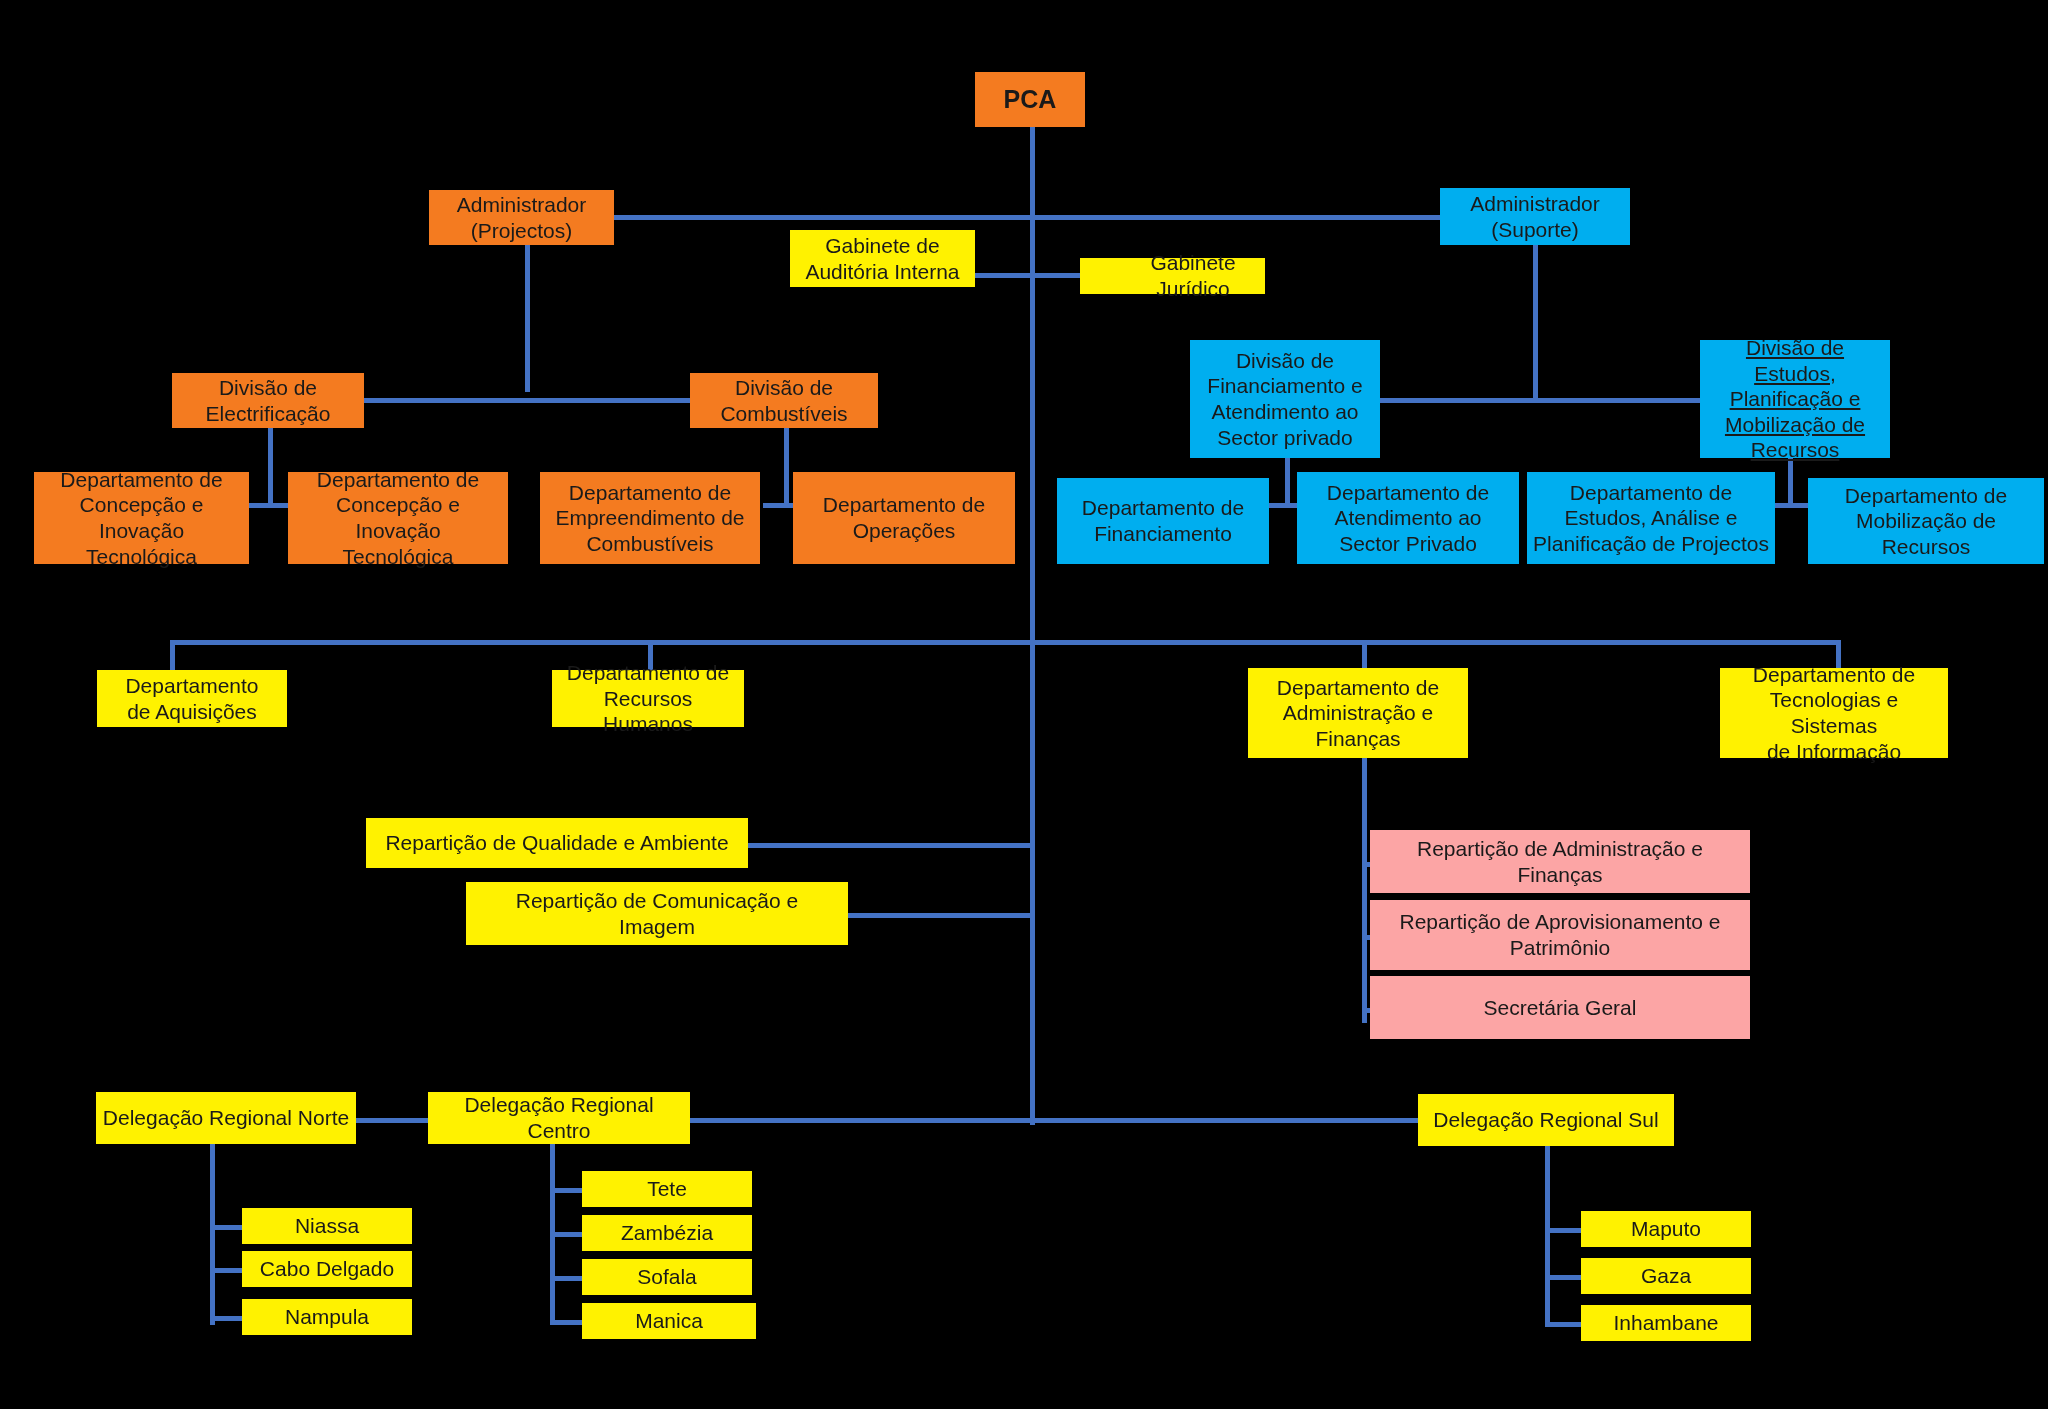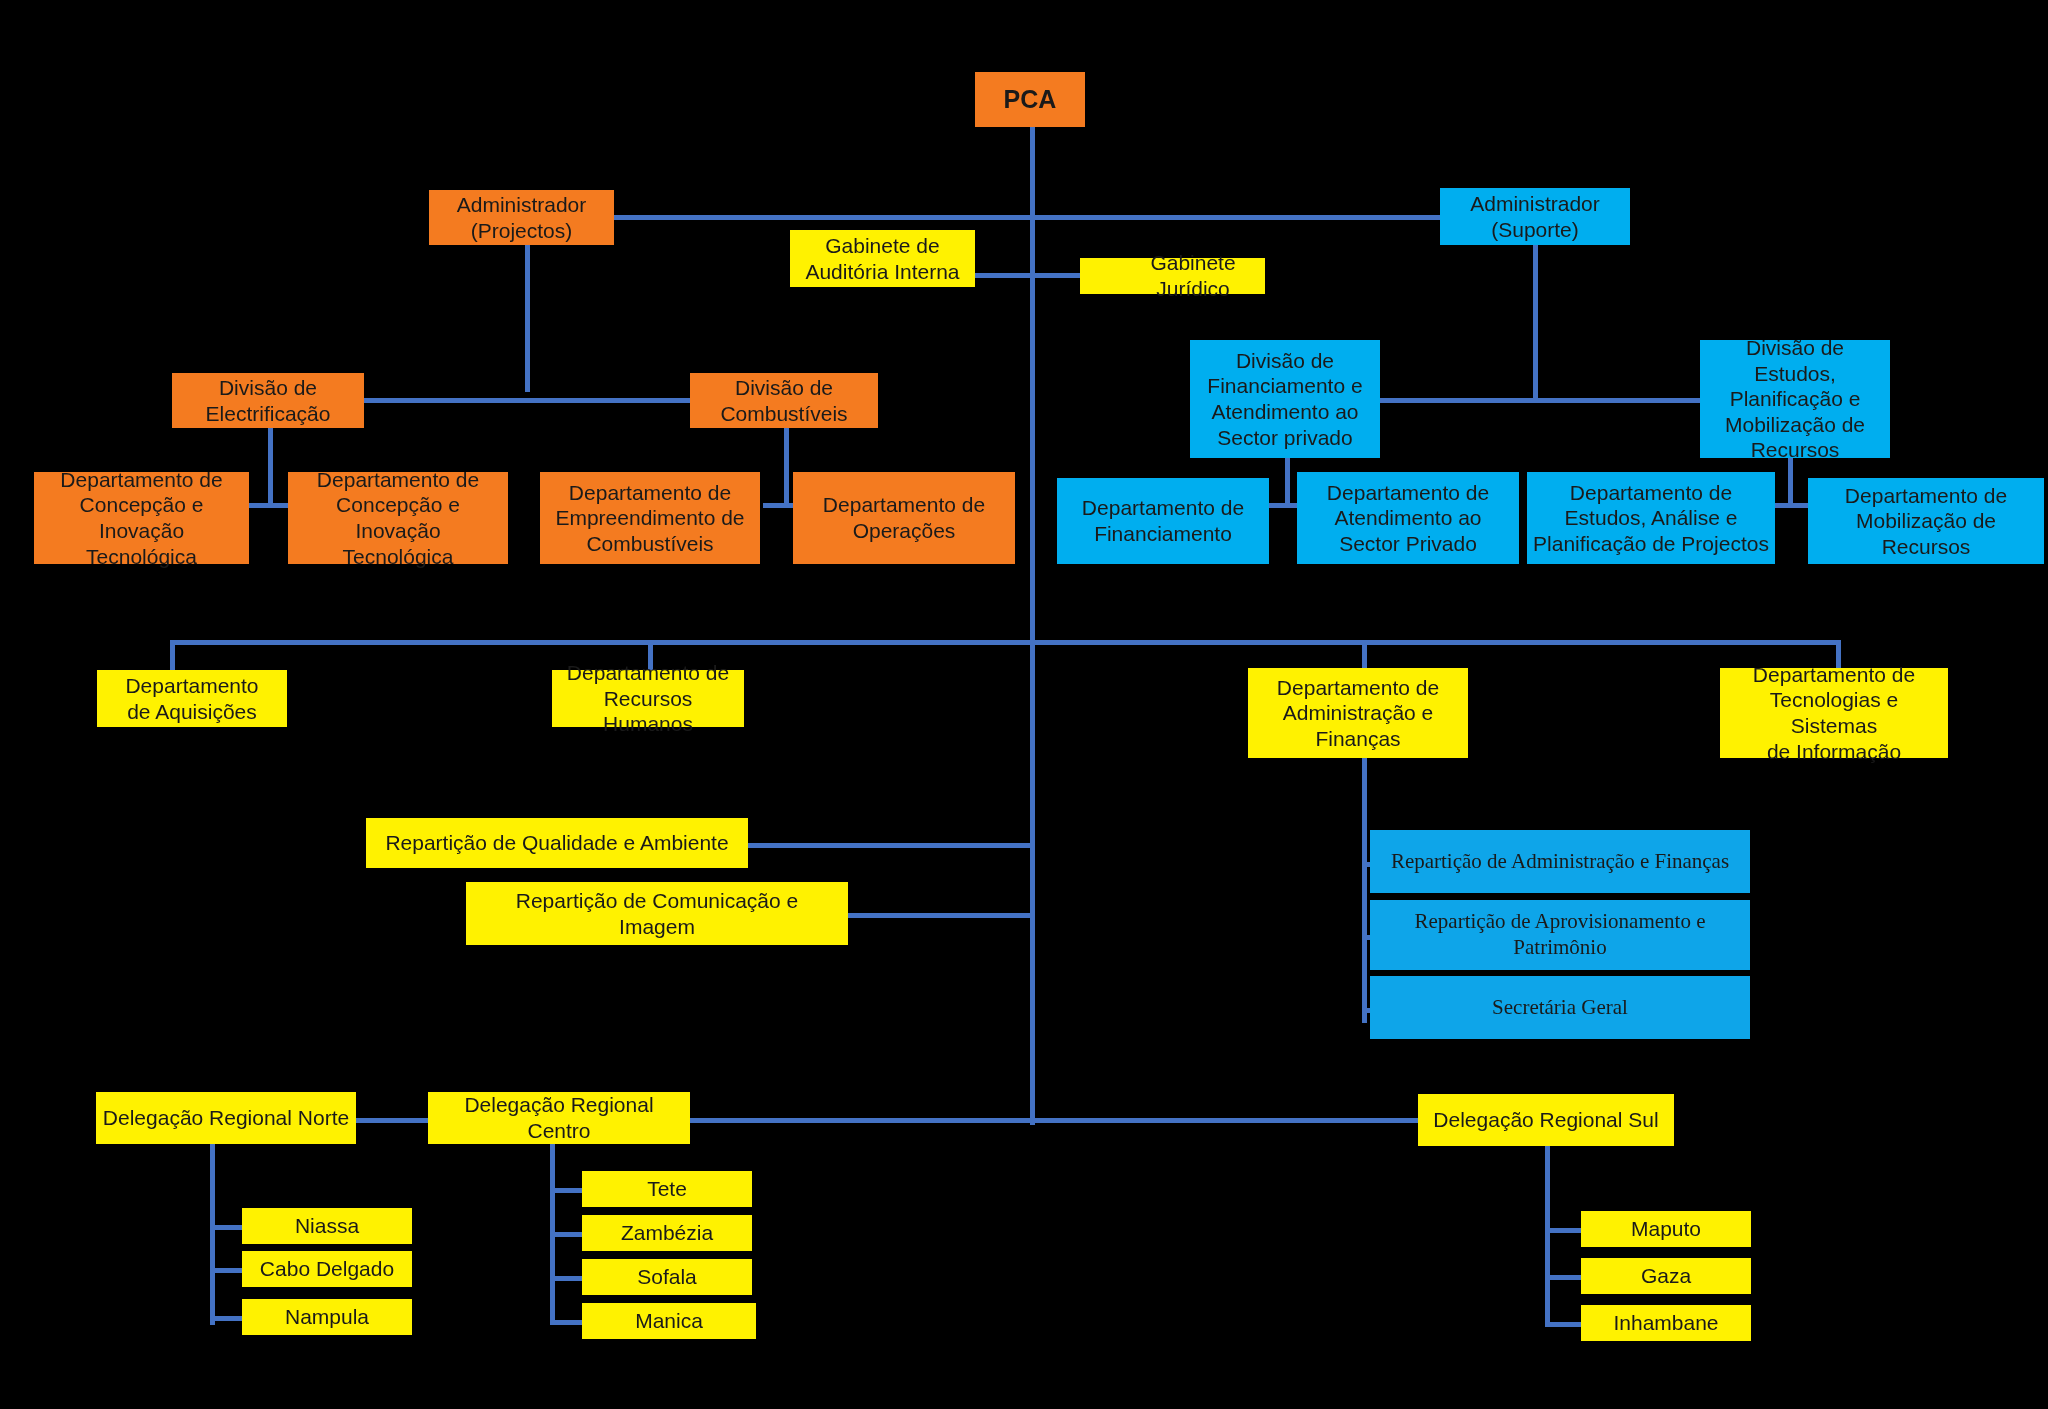--- a/index.html
+++ b/index.html
@@ -27,21 +27,21 @@
     color: #1a1a1a;
     font-size: 21px;
     line-height: 1.22;
     padding: 2px 6px;
     z-index: 5;
     white-space: pre-line;
   }
   .orange { background: #F47B20; }
   .cyan   { background: #00AEEF; }
   .yellow { background: #FFF200; }
-  .periwinkle { background: #0ea5e9; font-family: Liberation Serif, serif; }
+  .periwinkle { background: #fca5a5; }
 
   .node.root {
     font-size: 25px;
     font-weight: bold;
   }
   .connector {
     position: absolute;
     background: #4472C4;
     z-index: 1;
   }
@@ -130,21 +130,21 @@
 Electrificação</div>
 
   <div class="node orange" style="left:690px; top:373px; width:188px; height:55px;">Divisão de
 Combustíveis</div>
 
   <div class="node cyan" style="left:1190px; top:340px; width:190px; height:118px;">Divisão de
 Financiamento e
 Atendimento ao
 Sector privado</div>
 
-  <div class="node cyan" style="left:1700px; top:340px; width:190px; height:118px;">Divisão de Estudos,
+  <div class="node cyan" style="left:1700px; top:340px; width:190px; height:118px;text-decoration:underline;">Divisão de Estudos,
 Planificação e
 Mobilização de
 Recursos</div>
 
   <div class="node orange" style="left:34px; top:472px; width:215px; height:92px;">Departamento de
 Concepção e Inovação
 Tecnológica</div>
 
   <div class="node orange" style="left:288px; top:472px; width:220px; height:92px;">Departamento de
 Concepção e Inovação

